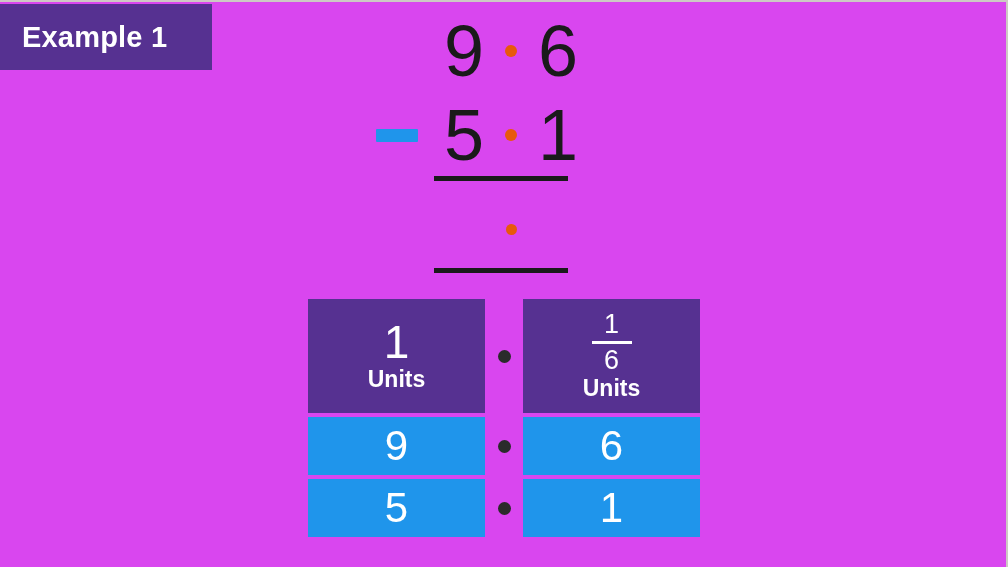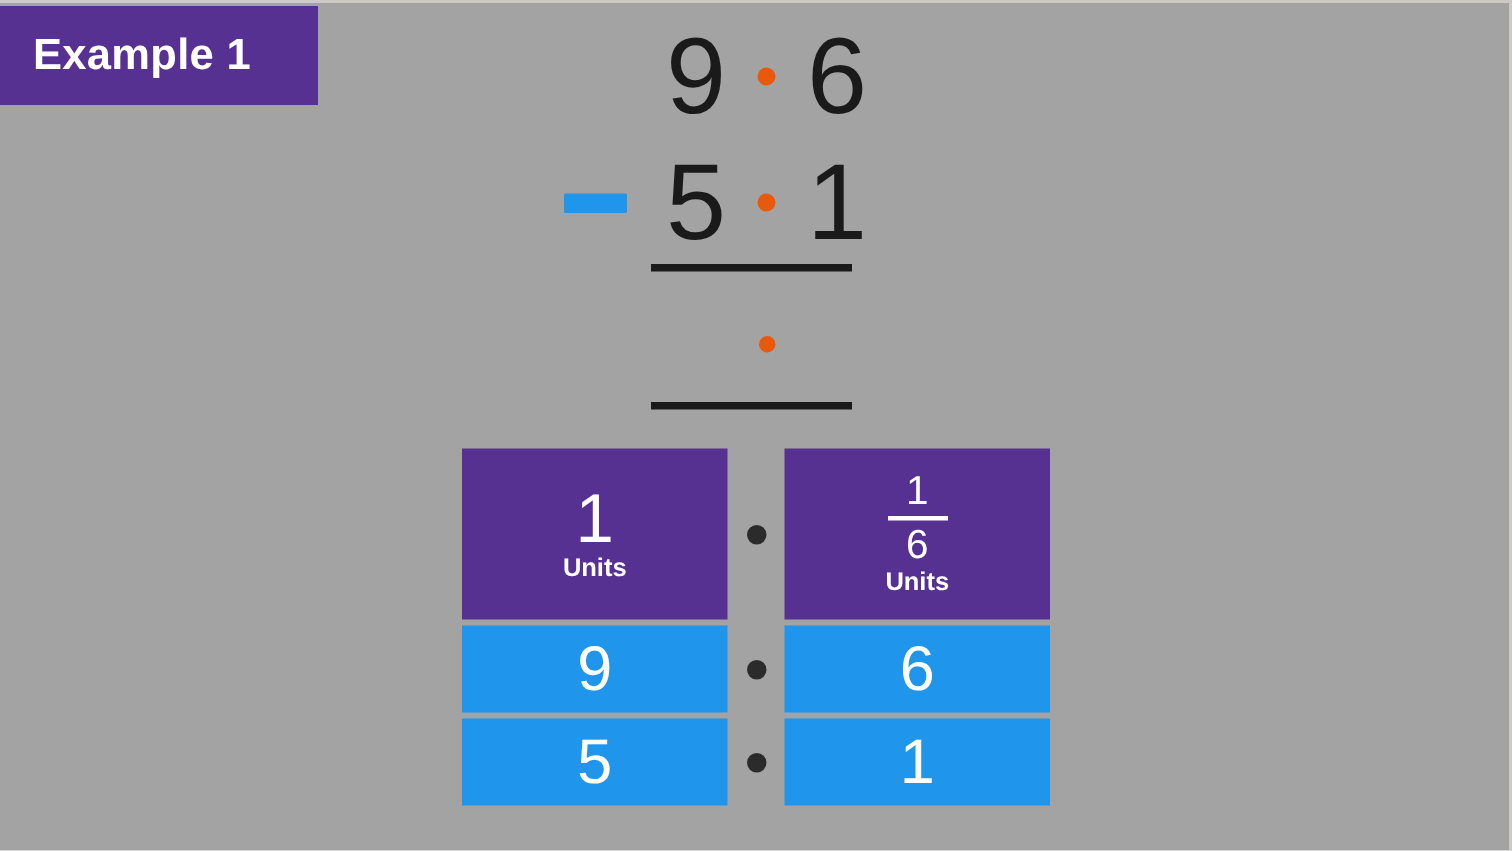--- a/index.html
+++ b/index.html
@@ -7,21 +7,21 @@
     padding: 0;
     background: #ffffff;
   }
   body {
     font-family: "Liberation Sans", sans-serif;
   }
   #stage {
     position: relative;
     width: 1008px;
     height: 567px;
-    background: #a3a3a3;
+    background: #d946ef;
     overflow: hidden;
     box-sizing: border-box;
     border-right: 2px solid #cdc9c4;
     border-top: 2px solid #cdc9c4;
   }
 
   
   .badge {
     position: absolute;
     left: 0;
@@ -163,21 +163,21 @@
     padding-bottom: 2px;
     box-sizing: border-box;
   }
   .pv-unit-num {
     font-size: 46px;
     font-weight: 300;
     line-height: 1.0;
     margin-bottom: 2px;
   }
   .pv-head-label {
-    font-size: 17px;
+    font-size: 23px;
     font-weight: bold;
     line-height: 1.05;
   }
 
   .frac {
     display: flex;
     flex-direction: column;
     align-items: center;
     line-height: 1;
     margin-bottom: 1px;

